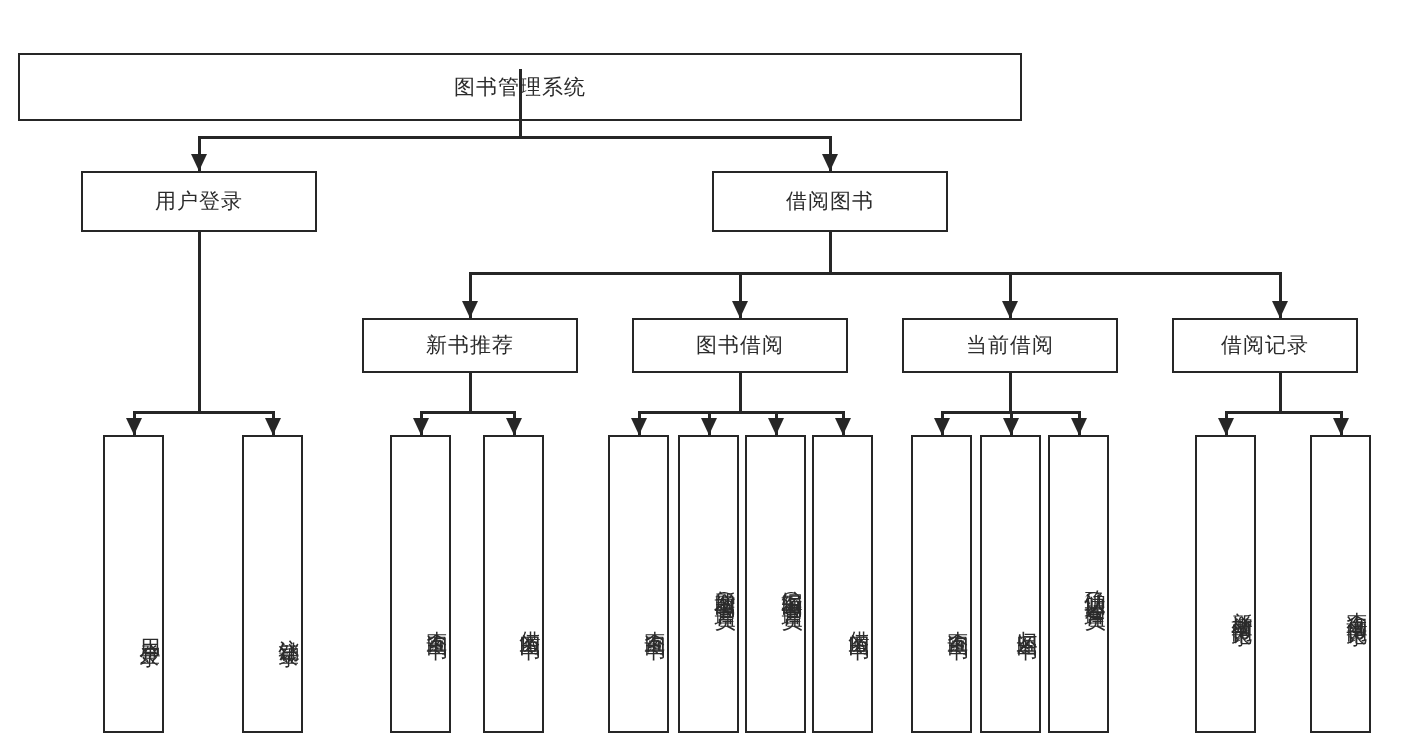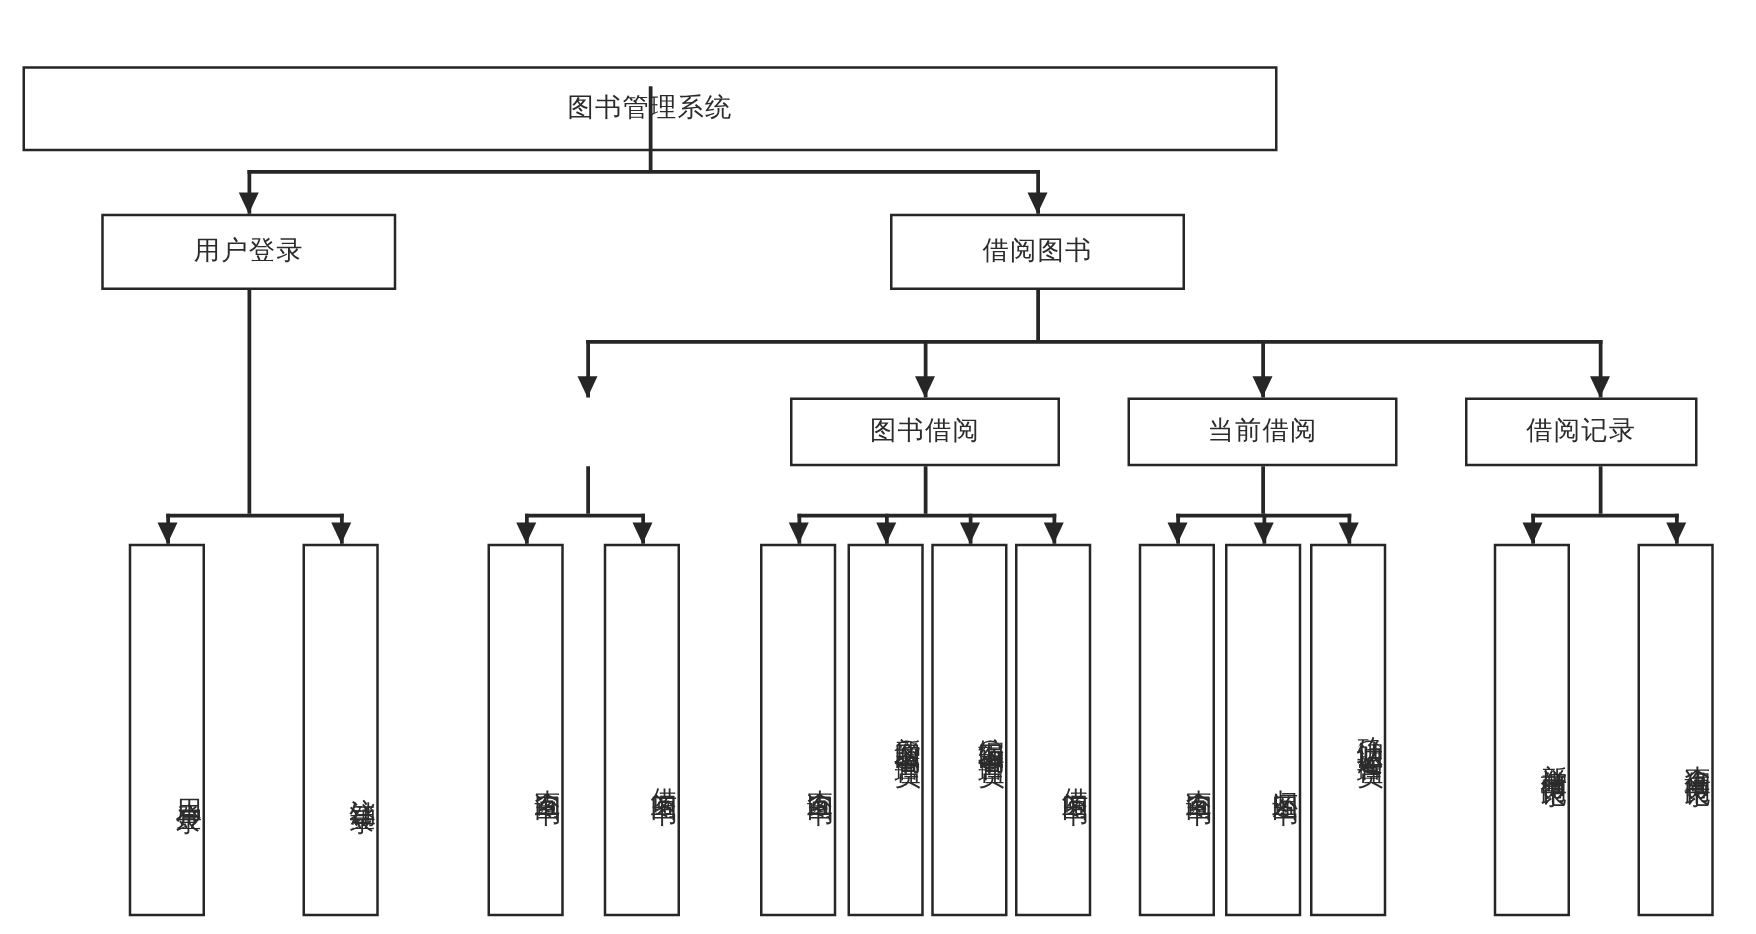--- a/index.html
+++ b/index.html
@@ -74,20 +74,23 @@
 
 <div id="canvas">
     <div class="node horiz" style="left: 18px; top: 13px; width: 1004px; height: 68px; margin-top: 40px;">
       <span class="label">图书管理系统</span>
     </div>
     <div class="node horiz" style="left: 81px; top: 171px; width: 236px; height: 61px;">
       <span class="label">用户登录</span>
     </div>
     <div class="node horiz" style="left: 712px; top: 171px; width: 236px; height: 61px;">
       <span class="label">借阅图书</span>
+    </div>
+    <div class="node horiz" style="left: 362px; top: 318px; width: 216px; height: 55px;">
+      <span class="label">新书推荐</span>
     </div>
     <div class="node horiz" style="left: 902px; top: 318px; width: 216px; height: 55px;">
       <span class="label">当前借阅</span>
     </div>
     <div class="node horiz" style="left: 632px; top: 318px; width: 216px; height: 55px;">
       <span class="label">图书借阅</span>
     </div>
     <div class="node horiz" style="left: 1172px; top: 318px; width: 186px; height: 55px;">
       <span class="label">借阅记录</span>
     </div>

